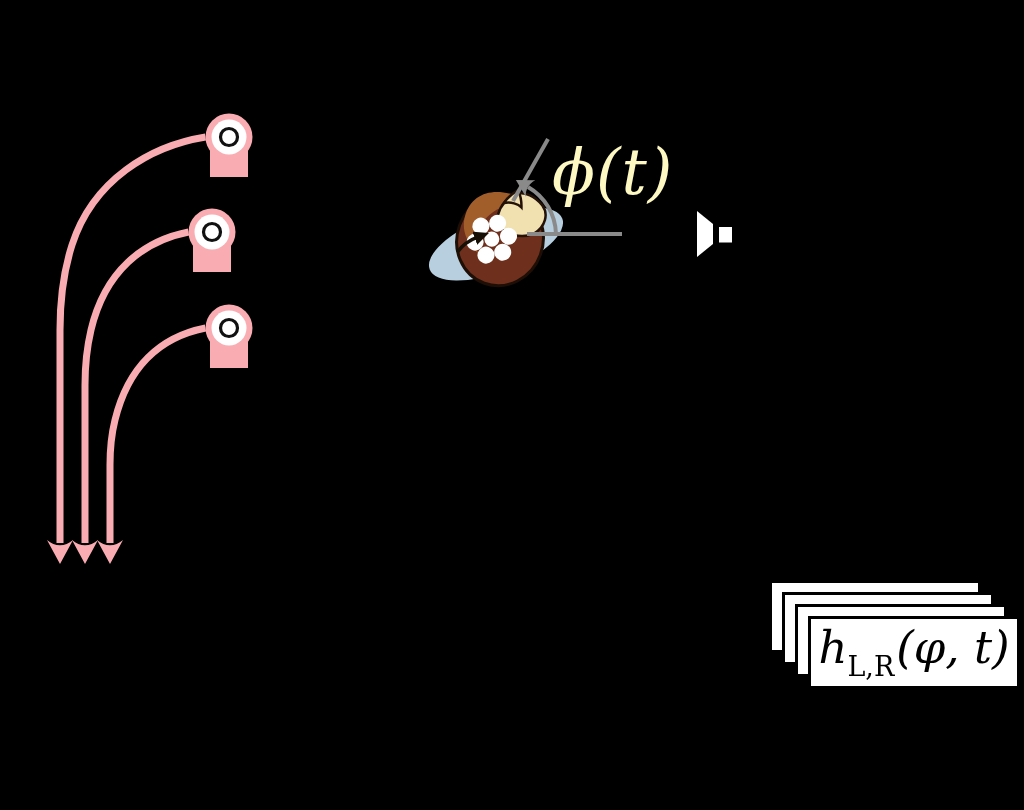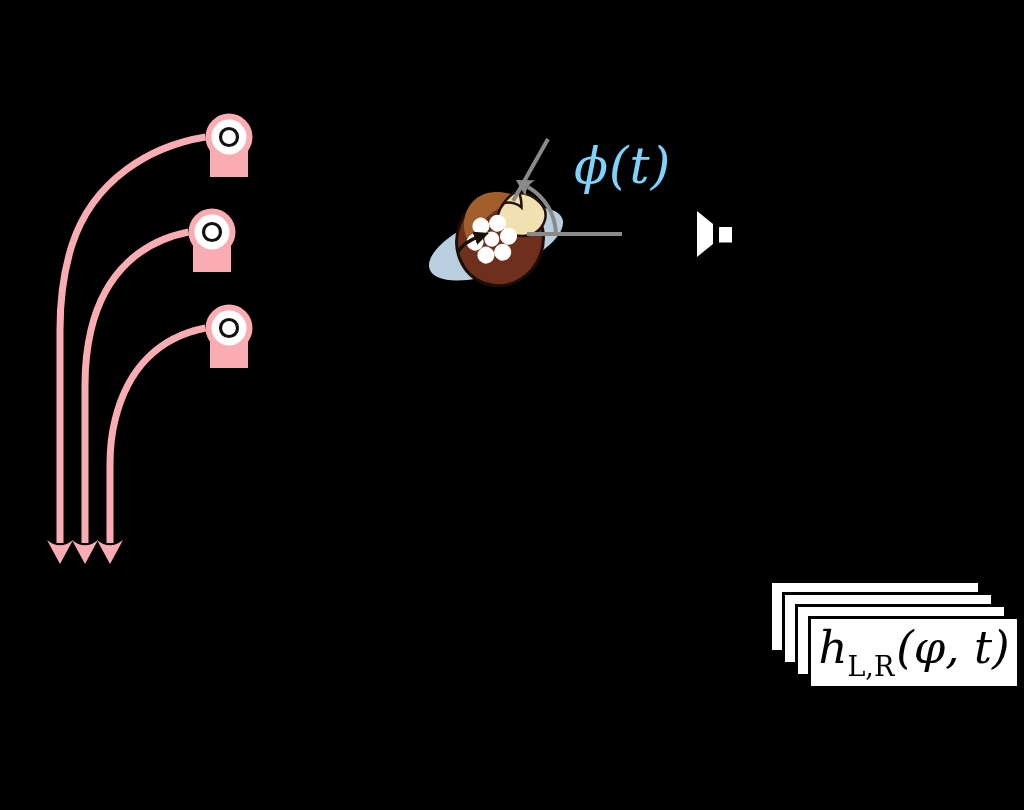--- a/index.html
+++ b/index.html
@@ -9,25 +9,25 @@
     position: relative;
     overflow: hidden;
     font-family: "DejaVu Serif", serif;
   }
   .stage { position: absolute; left: 0; top: 0; width: 1024px; height: 810px; }
   svg.layer { position: absolute; left: 0; top: 0; }
 
   
   .angle-label {
     position: absolute;
-    left: 574px; top: 140px;
-    color: #7dd3fc;
+    left: 552px; top: 140px;
+    color: #fef9c3;
     font-family: "DejaVu Serif", serif;
     font-style: italic;
-    font-size: 50px;
+    font-size: 63px;
     line-height: 1.05;
     letter-spacing: 1px;
     user-select: none;
   }
 
   
   .card {
     position: absolute;
     width: 212px; height: 73px;
     background: #ffffff;

